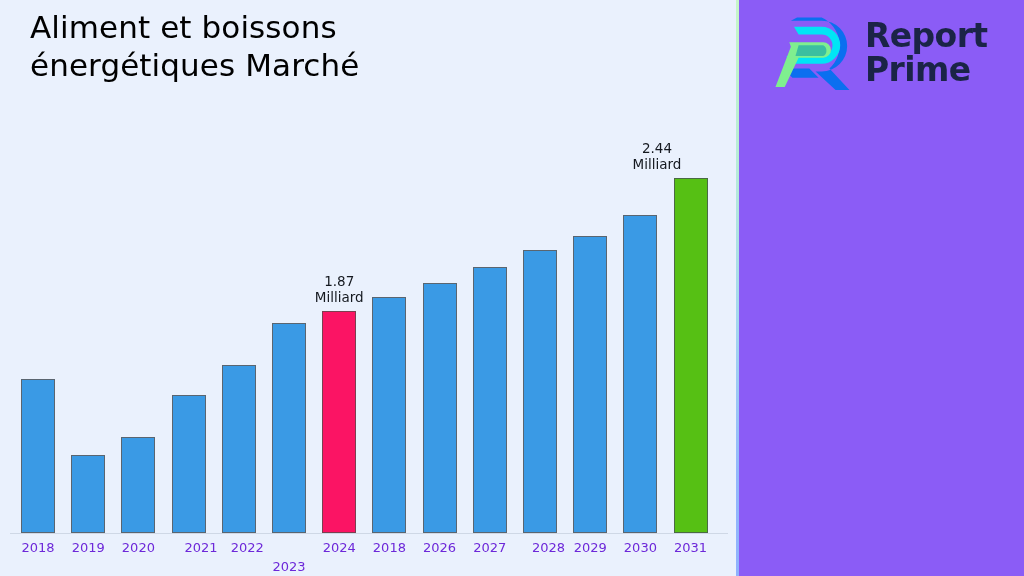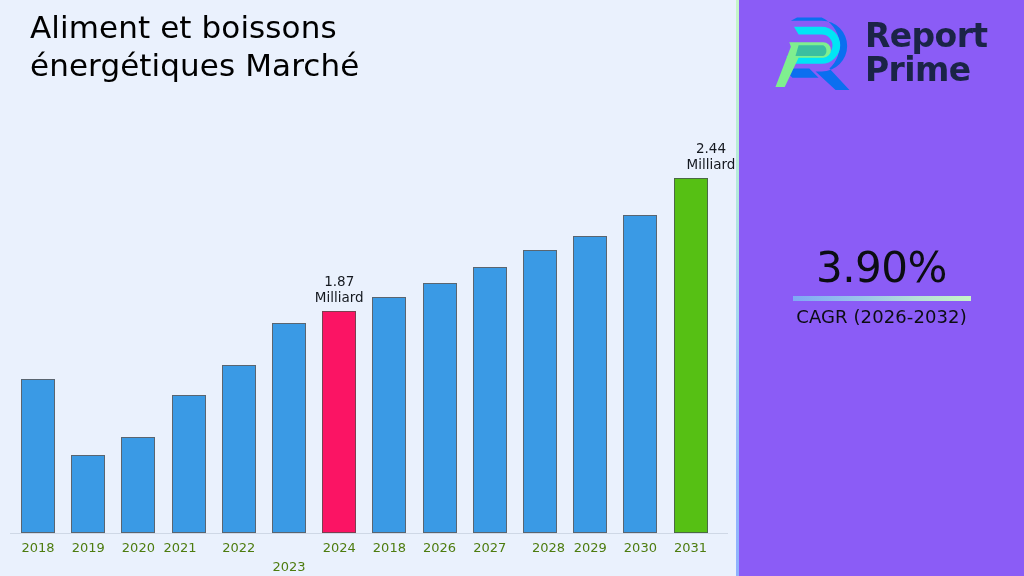--- a/index.html
+++ b/index.html
@@ -78,21 +78,21 @@
     top: 533px;
     width: 718px;
     height: 1px;
     background: #cfd8e6;
   }
 
   .tick-label {
     position: absolute;
     top: 540px;
     font-size: 13px;
-    color: #4d7c0f;
+    color: #6d28d9;
     text-align: center;
   }
 
   
   #divider {
     position: absolute;
     left: 736px;
     top: 0;
     width: 3px;
     height: 576px;
@@ -175,43 +175,43 @@
 
     <div id="plot-area">
 
     <div class="bar blue" title="2018: 1.58 Milliard" style="left: 21px; width: 34px; height: 154px; bottom: 43px;"></div>
         <div class="tick-label" style="left: 13px; width: 50px;">2018</div>
         <div class="bar blue" title="2019: 1.23 Milliard" style="left: 71.2px; width: 34px; height: 78px; bottom: 43px;"></div>
         <div class="tick-label" style="left: 63.2px; width: 50px; text-align: center;">2019</div>
         <div class="bar blue" title="2020: 1.32 Milliard" style="left: 121.4px; width: 34px; height: 96px; bottom: 43px;"></div>
         <div class="tick-label" style="left: 113.4px; width: 50px;">2020</div>
         <div class="bar blue" title="2021: 1.5 Milliard" style="left: 171.6px; width: 34px; height: 138px; bottom: 43px;"></div>
-        <div class="tick-label" style="left: 155px; width: 50px;">2021</div>
+        <div class="tick-label" style="left: 176px; width: 50px;">2021</div>
         <div class="bar blue" title="2022: 1.63 Milliard" style="left: 221.8px; width: 34px; height: 168px; bottom: 43px;"></div>
-        <div class="tick-label" style="left: 213.8px; width: 50px;">2022</div>
+        <div class="tick-label" style="left: 213.8px; width: 50px; text-align: right;">2022</div>
         <div class="bar blue" title="2023: 1.81 Milliard" style="left: 272px; width: 34px; height: 210px; bottom: 43px;"></div>
         <div class="tick-label" style="left: 264px; width: 50px; margin-top: 19px;">2023</div>
         <div class="bar pink" title="2024: 1.87 Milliard" style="left: 322.2px; width: 34px; height: 222px; bottom: 43px;"></div>
         <div class="bar-label" style="left: 289.2px; width: 100px; top: 273px;">1.87
 Milliard</div>
         <div class="tick-label" style="left: 314.2px; width: 50px;">2024</div>
         <div class="bar blue" title="2025: 1.93 Milliard" style="left: 372.4px; width: 34px; height: 236px; bottom: 43px;"></div>
         <div class="tick-label" style="left: 364.4px; width: 50px;">2018</div>
         <div class="bar blue" title="2026: 1.99 Milliard" style="left: 422.6px; width: 34px; height: 250px; bottom: 43px;"></div>
         <div class="tick-label" style="left: 414.6px; width: 50px;">2026</div>
         <div class="bar blue" title="2027: 2.06 Milliard" style="left: 472.8px; width: 34px; height: 266px; bottom: 43px;"></div>
         <div class="tick-label" style="left: 464.8px; width: 50px;">2027</div>
         <div class="bar blue" title="2028: 2.13 Milliard" style="left: 523px; width: 34px; height: 283px; bottom: 43px;"></div>
         <div class="tick-label" style="left: 515px; width: 50px; text-align: right;">2028</div>
         <div class="bar blue" title="2029: 2.19 Milliard" style="left: 573.2px; width: 34px; height: 297px; bottom: 43px;"></div>
         <div class="tick-label" style="left: 565.2px; width: 50px;">2029</div>
         <div class="bar blue" title="2030: 2.28 Milliard" style="left: 623.4px; width: 34px; height: 318px; bottom: 43px;"></div>
         <div class="tick-label" style="left: 615.4px; width: 50px;">2030</div>
         <div class="bar green" title="2031: 2.44 Milliard" style="left: 673.6px; width: 34px; height: 355px; bottom: 43px;"></div>
-        <div class="bar-label" style="left: 661px; width: 100px; top: 140px;">2.44
+        <div class="bar-label" style="left: 607px; width: 100px; top: 140px;">2.44
 Milliard</div>
         <div class="tick-label" style="left: 665.6px; width: 50px;">2031</div>
       </div>
 
     <div id="axis-line"></div>
   </div>
 
   <div id="divider"></div>
 
   <div id="right-panel">
@@ -225,20 +225,15 @@
         <path d="M24 14 H60 A24 24 0 0 1 84 38 A24 24 0 0 1 60 62 H20 L14 52 H60 A14 14 0 0 0 60 24 H30 Z" fill="#00e5f5"></path>
 
         <path d="M18 34 H62 A10 10 0 0 1 62 54 H30 L12 92 H0 L20 40 Z" fill="#7fef8f"></path>
         <path d="M30 38 H62 A8 8 0 0 1 62 52 H26 Z" fill="#3bbfa0"></path>
         <path d="M26 52 L10 92 L2 92 L18 52 Z" fill="#7fef8f"></path>
       </svg>
       <div id="logo-wordmark">Report
 Prime</div>
     </div>
 
-    <div id="cagr-block">
-      <div id="cagr-value">3.90%</div>
-      <div id="cagr-rule"></div>
-      <div id="cagr-caption">CAGR (2026-2032)</div>
-    </div>
   </div>
 
 </div>
 
 </body></html>

